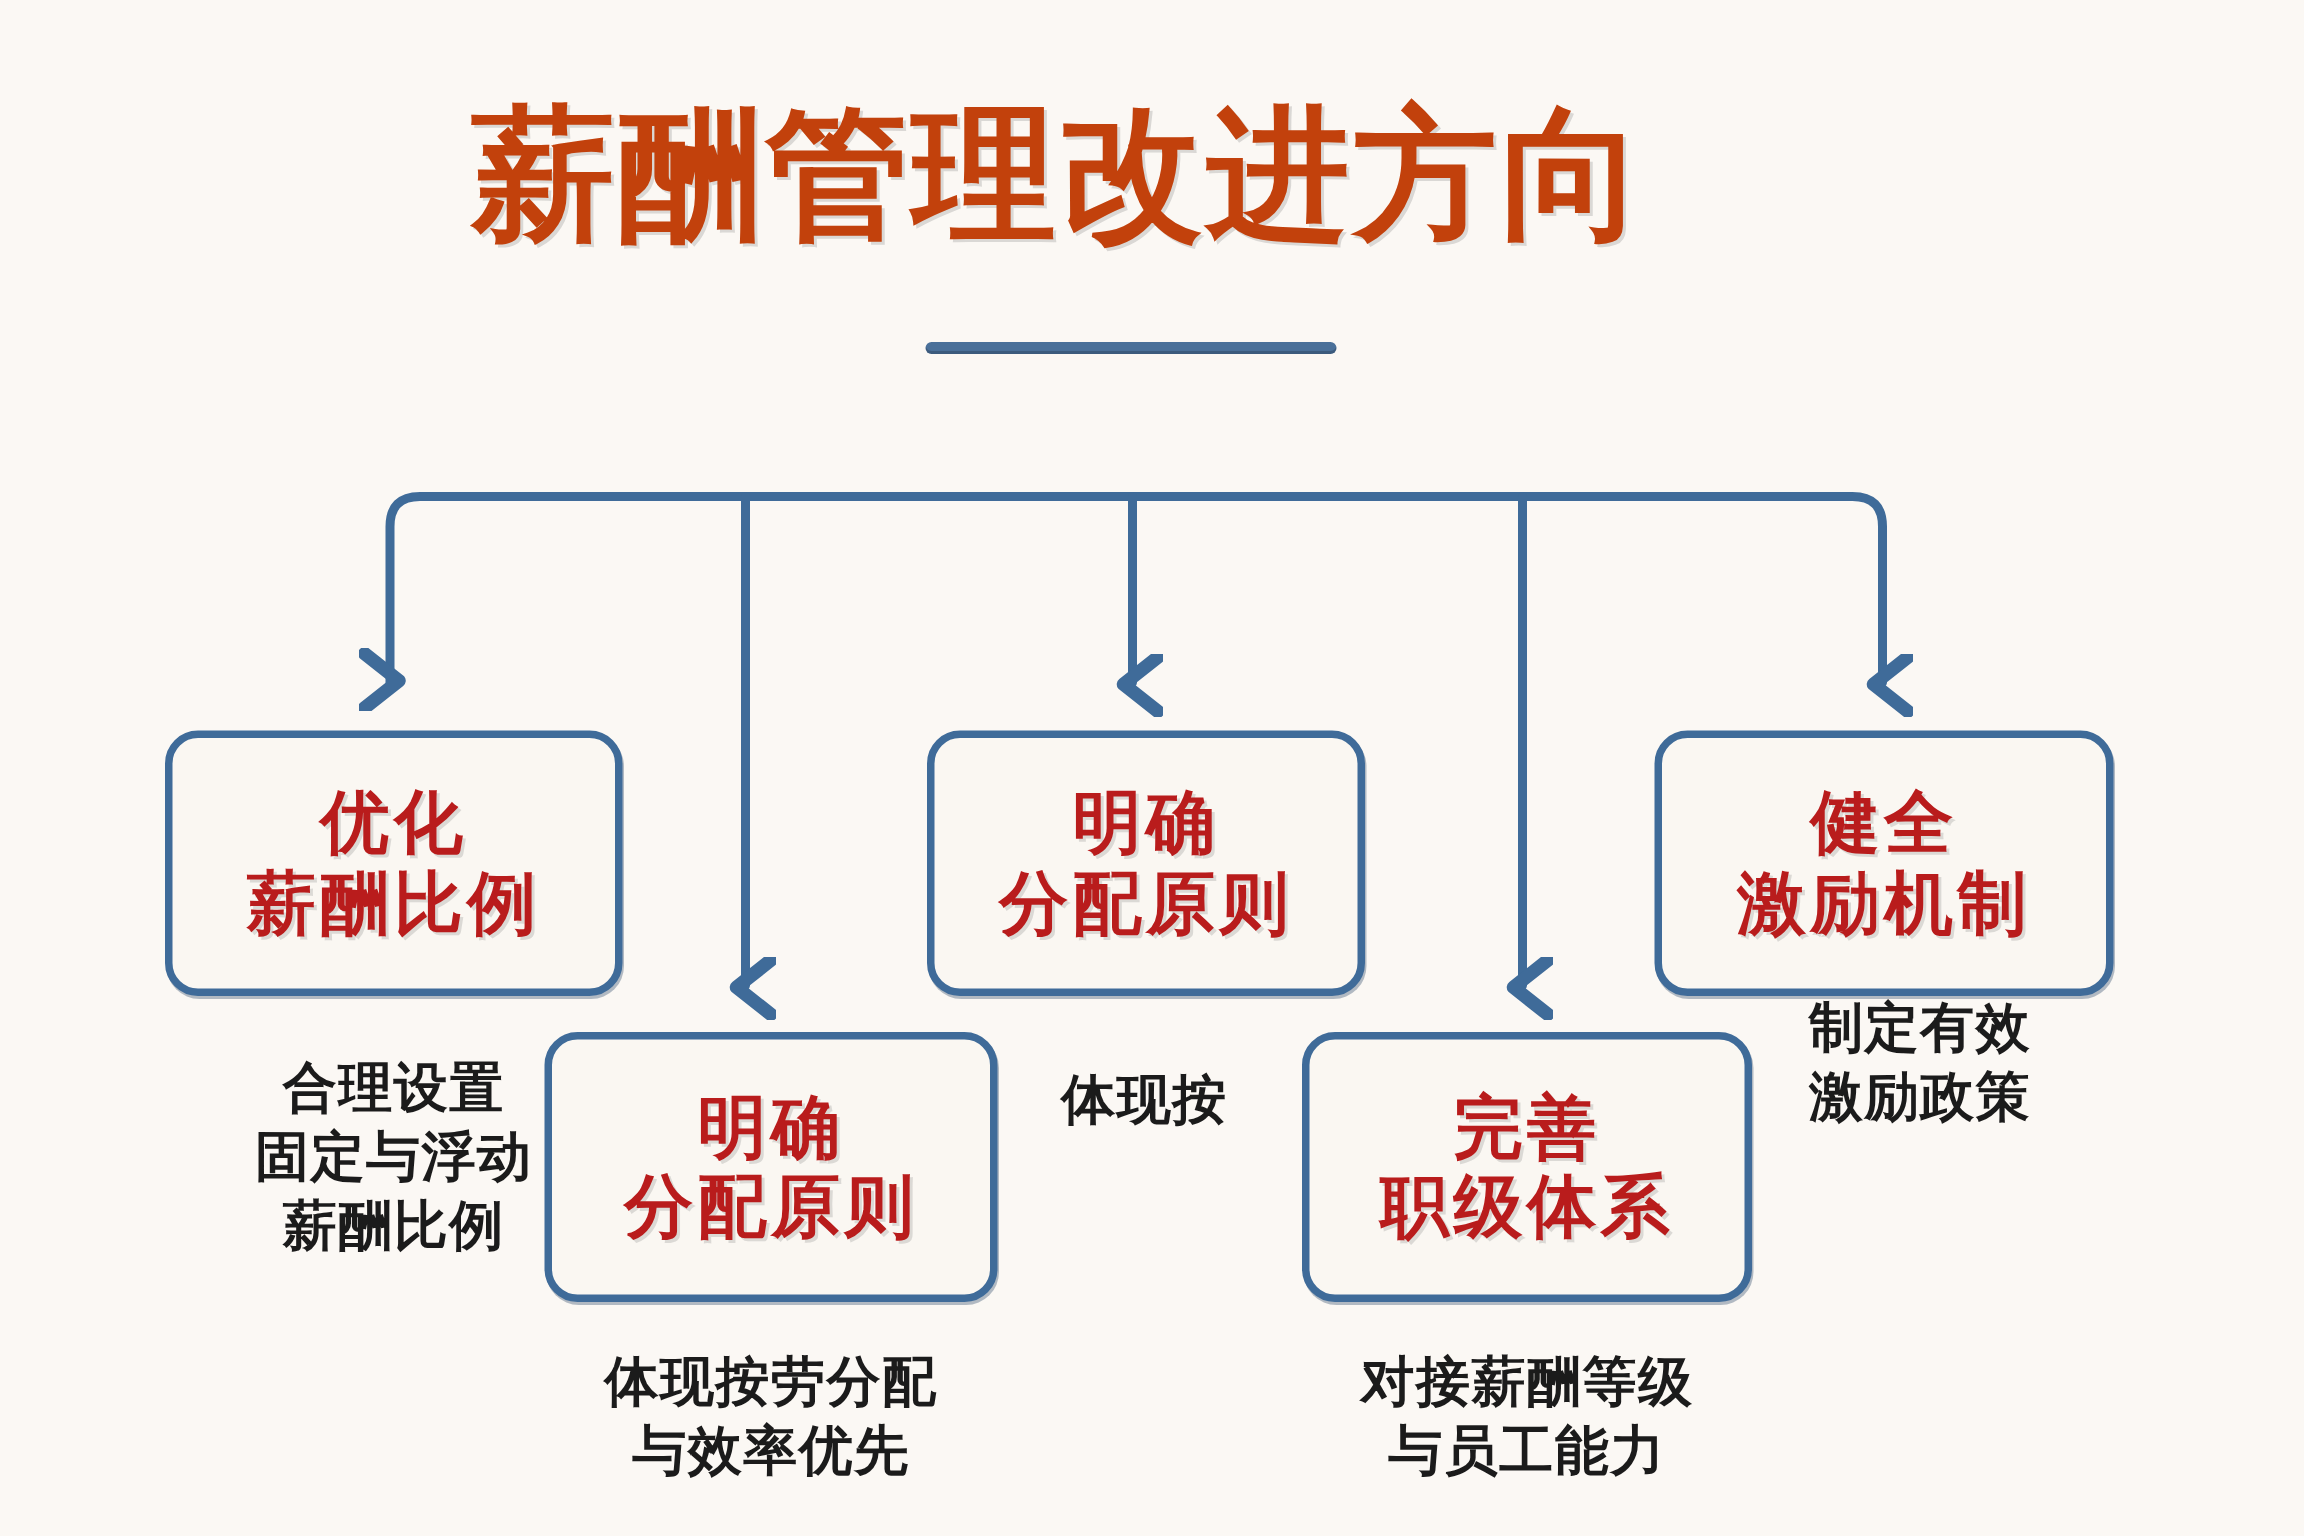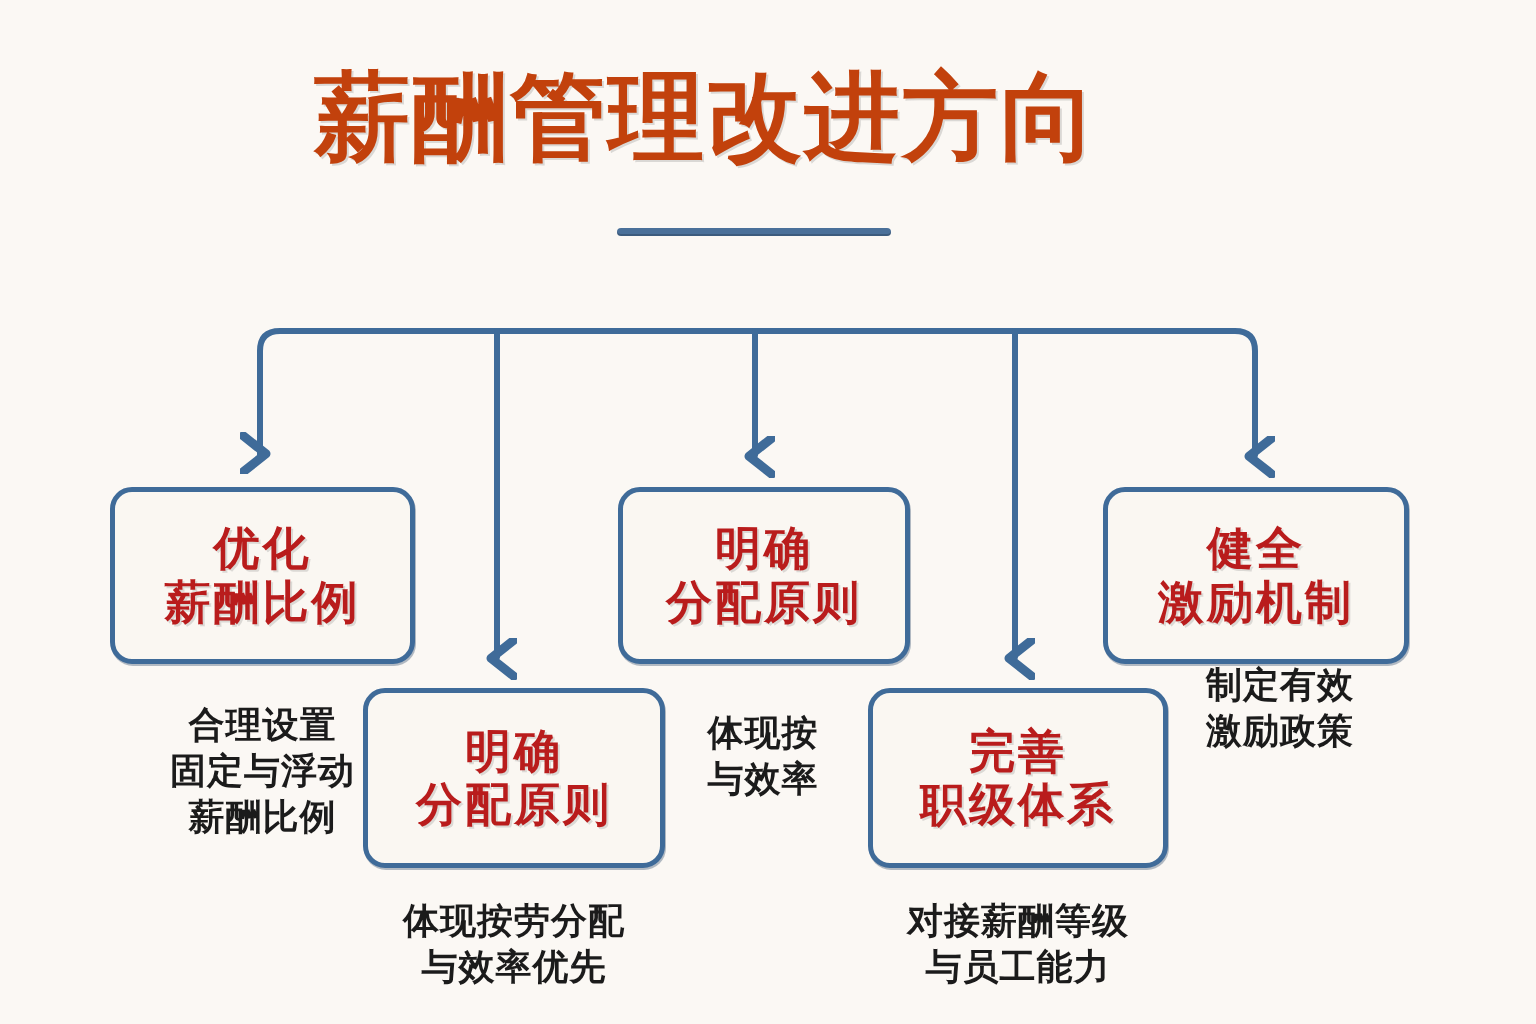--- a/index.html
+++ b/index.html
@@ -131,21 +131,20 @@
     <div>体现按劳分配</div>
     <div>与效率优先</div>
   </div>
 
   <div class="node-box" style="left:618px; top:487px; width:292px; height:177px;">
     <div class="node-line l1">明确</div>
     <div class="node-line l2">分配原则</div>
   </div>
   <div class="caption" style="left:668px; top:710px; width:190px;">
     <div>体现按</div>
-    <div>与效率</div>
   </div>
 
   <div class="node-box" style="left:868px; top:688px; width:300px; height:180px;">
     <div class="node-line l1">完善</div>
     <div class="node-line l2">职级体系</div>
   </div>
   <div class="caption" style="left:868px; top:898px; width:300px;">
     <div>对接薪酬等级</div>
     <div>与员工能力</div>
   </div>

